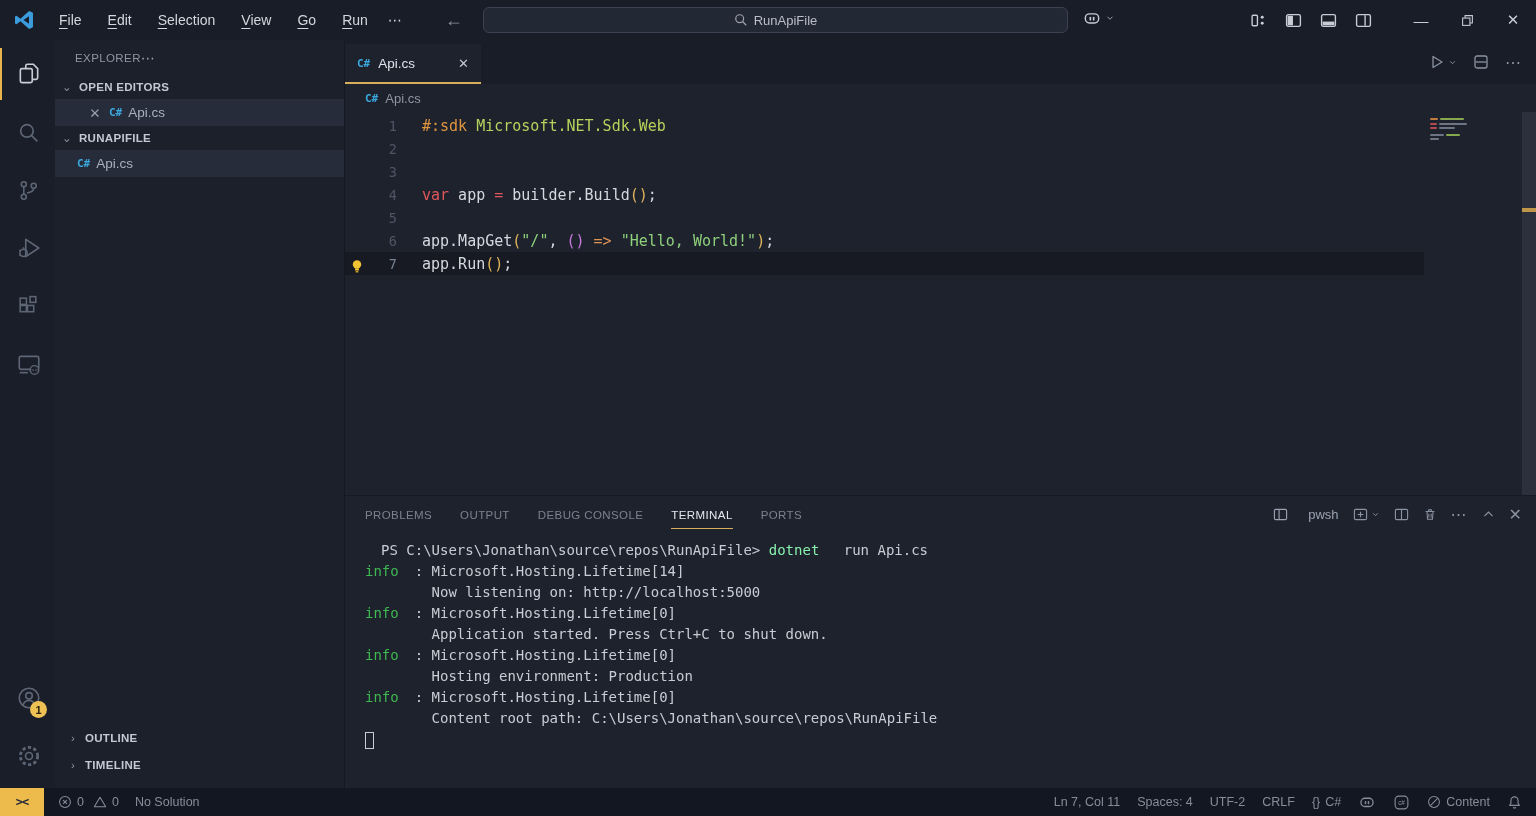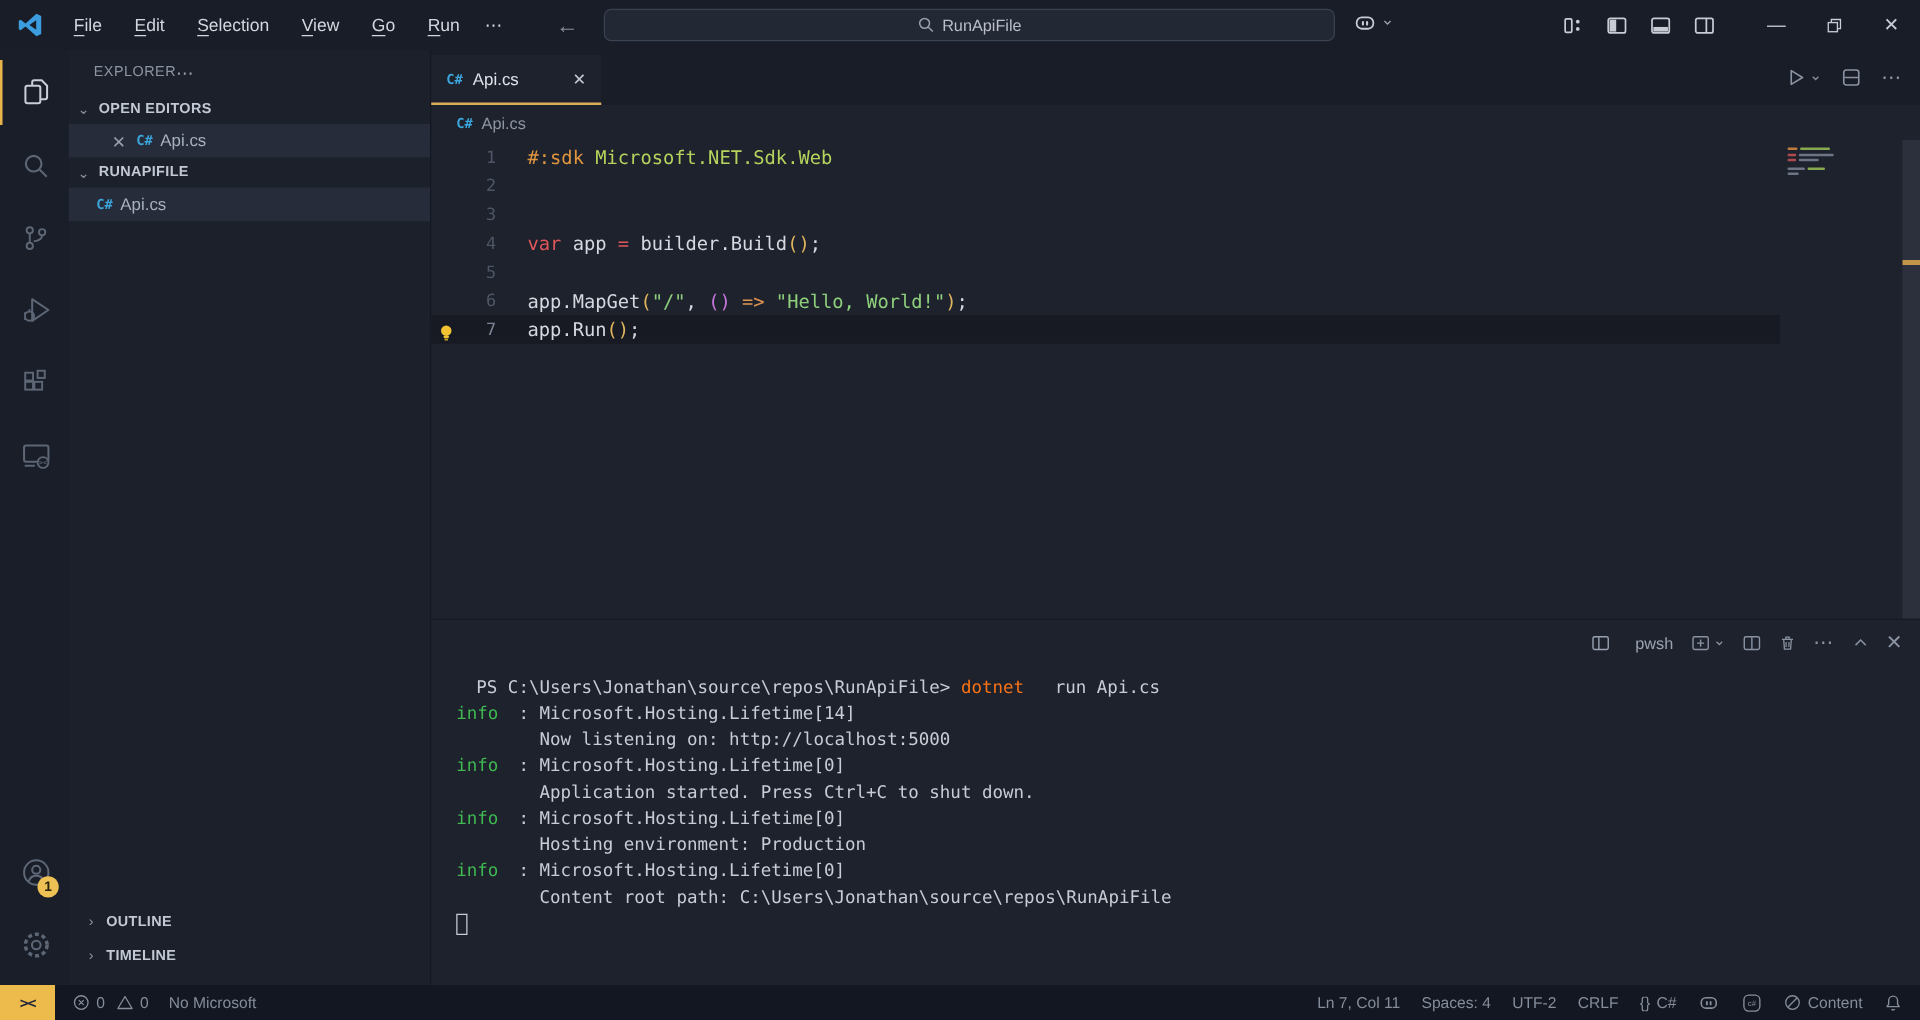--- a/index.html
+++ b/index.html
@@ -85,21 +85,21 @@
   
   .panel { height:293px; background:#1e222d; border-top:1px solid #161a24; display:flex; flex-direction:column; }
   .panel-header { height:36px; display:flex; align-items:center; padding:0 12px 0 20px; position:relative; }
   .panel-tabs { display:flex; align-items:center; gap:28px; }
   .panel-tab { color:#7a8290; font-size:11.5px; letter-spacing:.4px; padding:9px 0 7px; border-bottom:1.5px solid transparent; }
   .panel-tab.active { color:#e4e8ee; border-bottom:1.5px solid #d8ae5b; }
   .panel-actions { position:absolute; right:14px; top:0; height:36px; display:flex; align-items:center; gap:14px; color:#8a93a2; }
   .pwsh-group { display:flex; align-items:center; gap:20px; color:#9aa3b2; font-size:13px; }
   .terminal { flex:1; padding:8px 0 0 20px; font-family:"DejaVu Sans Mono", monospace; font-size:14px; line-height:21px; white-space:pre; }
   .t-p { color:#c8ccd4;margin-left:16px; }
-  .t-cmd { color:#f97316; }
+  .t-cmd { color:#86efac; }
   .t-info { color:#3fb950; }
   .t-cursor { display:inline-block; width:9px; height:17px; border:1px solid #c8ccd4; vertical-align:middle; }
 
   
   .statusbar { position:absolute; left:0; right:0; bottom:0; height:28px; background:#131722; display:flex; align-items:center; color:#858d9a; font-size:12.5px; }
   .remote-ind { width:44px; height:28px; background:#edba4c; color:#23283a; display:flex; align-items:center; justify-content:center; font-family:"DejaVu Sans Mono", monospace; font-weight:bold; font-size:12px; letter-spacing:-1px; }
   .sb-left { display:flex; align-items:center; gap:16px; margin-left:14px; }
   .sb-item { display:flex; align-items:center; gap:5px; }
   .sb-right { margin-left:auto; display:flex; align-items:center; gap:17px; margin-right:14px; }
   svg.ic { display:block; }
@@ -339,20 +339,27 @@
           <div class="mm-line" style="top:26px">
               <span class="mm-seg" style="width:9px;background:#6d7484"></span>
             </div>
         </div>
         <div class="scroll-strip"></div>
         <div class="overview-mark"></div>
       </div>
 
       <div class="panel">
         <div class="panel-header">
+          <div class="panel-tabs">
+              <div class="panel-tab">PROBLEMS</div>
+              <div class="panel-tab">OUTPUT</div>
+              <div class="panel-tab">DEBUG CONSOLE</div>
+              <div class="panel-tab active">TERMINAL</div>
+              <div class="panel-tab">PORTS</div>
+            </div>
           <div class="panel-actions">
             <div class="pwsh-group">
               <svg class="ic" width="15" height="15" viewBox="0 0 16 16">
                 <rect x="1.5" y="2.5" width="13" height="11" rx="1.5" fill="none" stroke="currentColor" stroke-width="1.2"></rect>
                 <line x1="6.5" y1="3" x2="6.5" y2="13" stroke="currentColor" stroke-width="1.2"></line>
               </svg>
               <span>pwsh</span>
             </div>
             <span style="display:flex;align-items:center;gap:3px">
               <svg class="ic" width="15" height="15" viewBox="0 0 16 16">
@@ -394,21 +401,21 @@
           <circle cx="8" cy="8" r="6.2" fill="none" stroke="currentColor" stroke-width="1.2"></circle>
           <path d="M5.8 5.8l4.4 4.4M10.2 5.8l-4.4 4.4" stroke="currentColor" stroke-width="1.2"></path>
         </svg>
         <span>0</span>
         <svg class="ic" width="14" height="14" viewBox="0 0 16 16" style="margin-left:4px">
           <path d="M8 2.5L14.5 13.5H1.5Z" fill="none" stroke="currentColor" stroke-width="1.2" stroke-linejoin="round"></path>
         </svg>
         <span>0</span>
       </div>
       <div class="sb-item">
-        <span>No Microsoft</span>
+        <span>No Solution</span>
       </div>
     </div>
     <div class="sb-right">
       <span class="sb-item">Ln 7, Col 11</span>
       <span class="sb-item">Spaces: 4</span>
       <span class="sb-item">UTF-2</span>
       <span class="sb-item">CRLF</span>
       <span class="sb-item">
         <span>{}</span>
         <span>C#</span>

